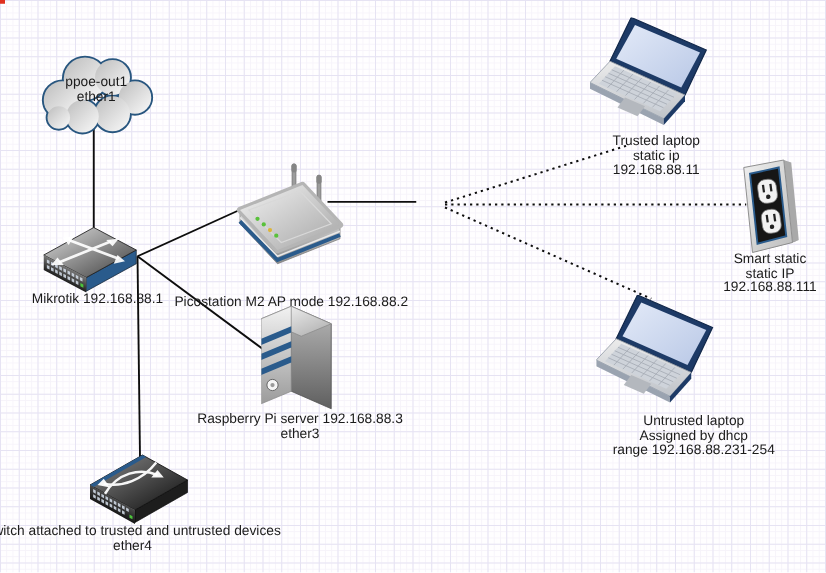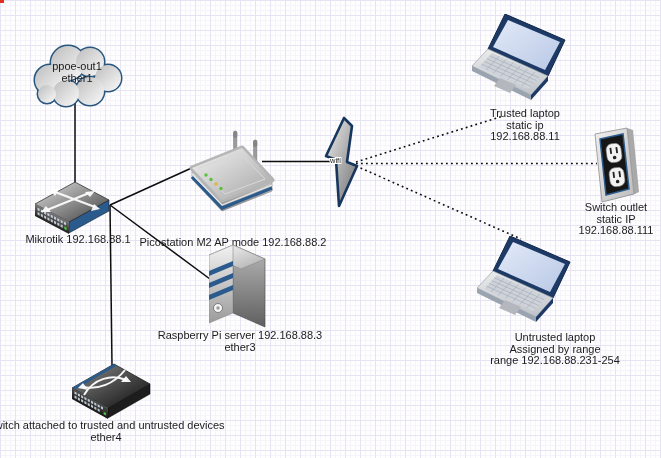--- a/index.html
+++ b/index.html
@@ -155,32 +155,20 @@
         <circle cx="23" cy="61.5" r="1.7" fill="#59c13b"></circle>
         <circle cx="28" cy="66" r="1.7" fill="#ddb53a"></circle>
         <circle cx="33" cy="70.5" r="1.7" fill="#59c13b"></circle>
       </g>
     </svg>
   </div>
   <div class="lbl" style="left:233px;top:197px;margin-top:40px;">
     <div>Picostation M2 AP mode 192.168.88.2</div>
   </div>
 
-  <div class="node" style="left:324px;top:116px;width:36px;height:92px;">
-    <svg width="36" height="92" viewBox="0 0 36 92">
-      <defs>
-        <linearGradient id="bl-g" x1="0" y1="0" x2="1" y2="1">
-          <stop offset="0" stop-color="#efefef"></stop>
-            <stop offset="1" stop-color="#6f6f6f"></stop>
-        </linearGradient>
-      </defs>
-      <polygon points="20,2 2,40 12,44 15,90 33,50 23,46 28,10" fill="url(#bl-g)" stroke="#17365d" stroke-width="2.6" stroke-linejoin="round"></polygon>
-      <text x="6" y="47" font-size="7.5" font-family="Liberation Sans, sans-serif" fill="#1d1d1d" stroke="#ffffff" stroke-width="2" paint-order="stroke">wifi</text>
-    </svg>
-  </div>
 
   <div class="node" style="left:209px;top:237px;width:58px;height:92px;">
     <svg width="58" height="92" viewBox="0 0 58 92">
       <defs>
         <linearGradient id="rp-front" x1="0" y1="0" x2="0" y2="1">
           <stop offset="0" stop-color="#f2f2f2"></stop>
             <stop offset="1" stop-color="#9b9b9b"></stop>
         </linearGradient>
         <linearGradient id="rp-side" x1="0" y1="0" x2="0" y2="1">
           <stop offset="0" stop-color="#b9b9b9"></stop>
@@ -320,21 +308,21 @@
       </g>
       <g transform="rotate(-8 25 51)">
         <rect x="17.5" y="41.5" width="15" height="19" rx="6" fill="#f2f2f2" stroke="#777" stroke-width="0.6"></rect>
         <rect x="21.2" y="45.5" width="1.8" height="6" fill="#222"></rect>
         <rect x="27.2" y="45.5" width="1.8" height="6" fill="#222"></rect>
         <circle cx="25" cy="55.5" r="1.8" fill="#222"></circle>
       </g>
     </svg>
   </div>
   <div class="lbl" style="left:616px;top:202px;">
-    <div>Switch outlet</div>
+    <div>Smart static</div>
     <div>static IP</div>
     <div>192.168.88.111</div>
   </div>
 
   <div class="node" style="left:477px;top:236px;width:100px;height:94px;">
     <svg width="100" height="94" viewBox="0 0 100 94">
       <defs>
         <linearGradient id="lp2-screen" x1="0" y1="0" x2="1" y2="1">
           <stop offset="0" stop-color="#e3eaf8"></stop>
             <stop offset="1" stop-color="#b9c8e6"></stop>
@@ -360,17 +348,17 @@
         <line x1="41.4" y1="48.4" x2="28.4" y2="62.4"></line>
           <line x1="48.6" y1="51.6" x2="35.6" y2="65.6"></line>
         <line x1="55.7" y1="54.7" x2="42.7" y2="68.7"></line>
           <line x1="62.9" y1="57.9" x2="49.9" y2="71.9"></line>
       </g>
       <polygon points="28,64 44,71 38,79 22,72" fill="#b4b8be"></polygon>
     </svg>
   </div>
   <div class="lbl" style="left:555px;top:332px;">
     <div>Untrusted laptop</div>
-    <div>Assigned by range</div>
+    <div>Assigned by dhcp</div>
     <div>range 192.168.88.231-254</div>
   </div>
 
 </div>
 
 </body></html>

